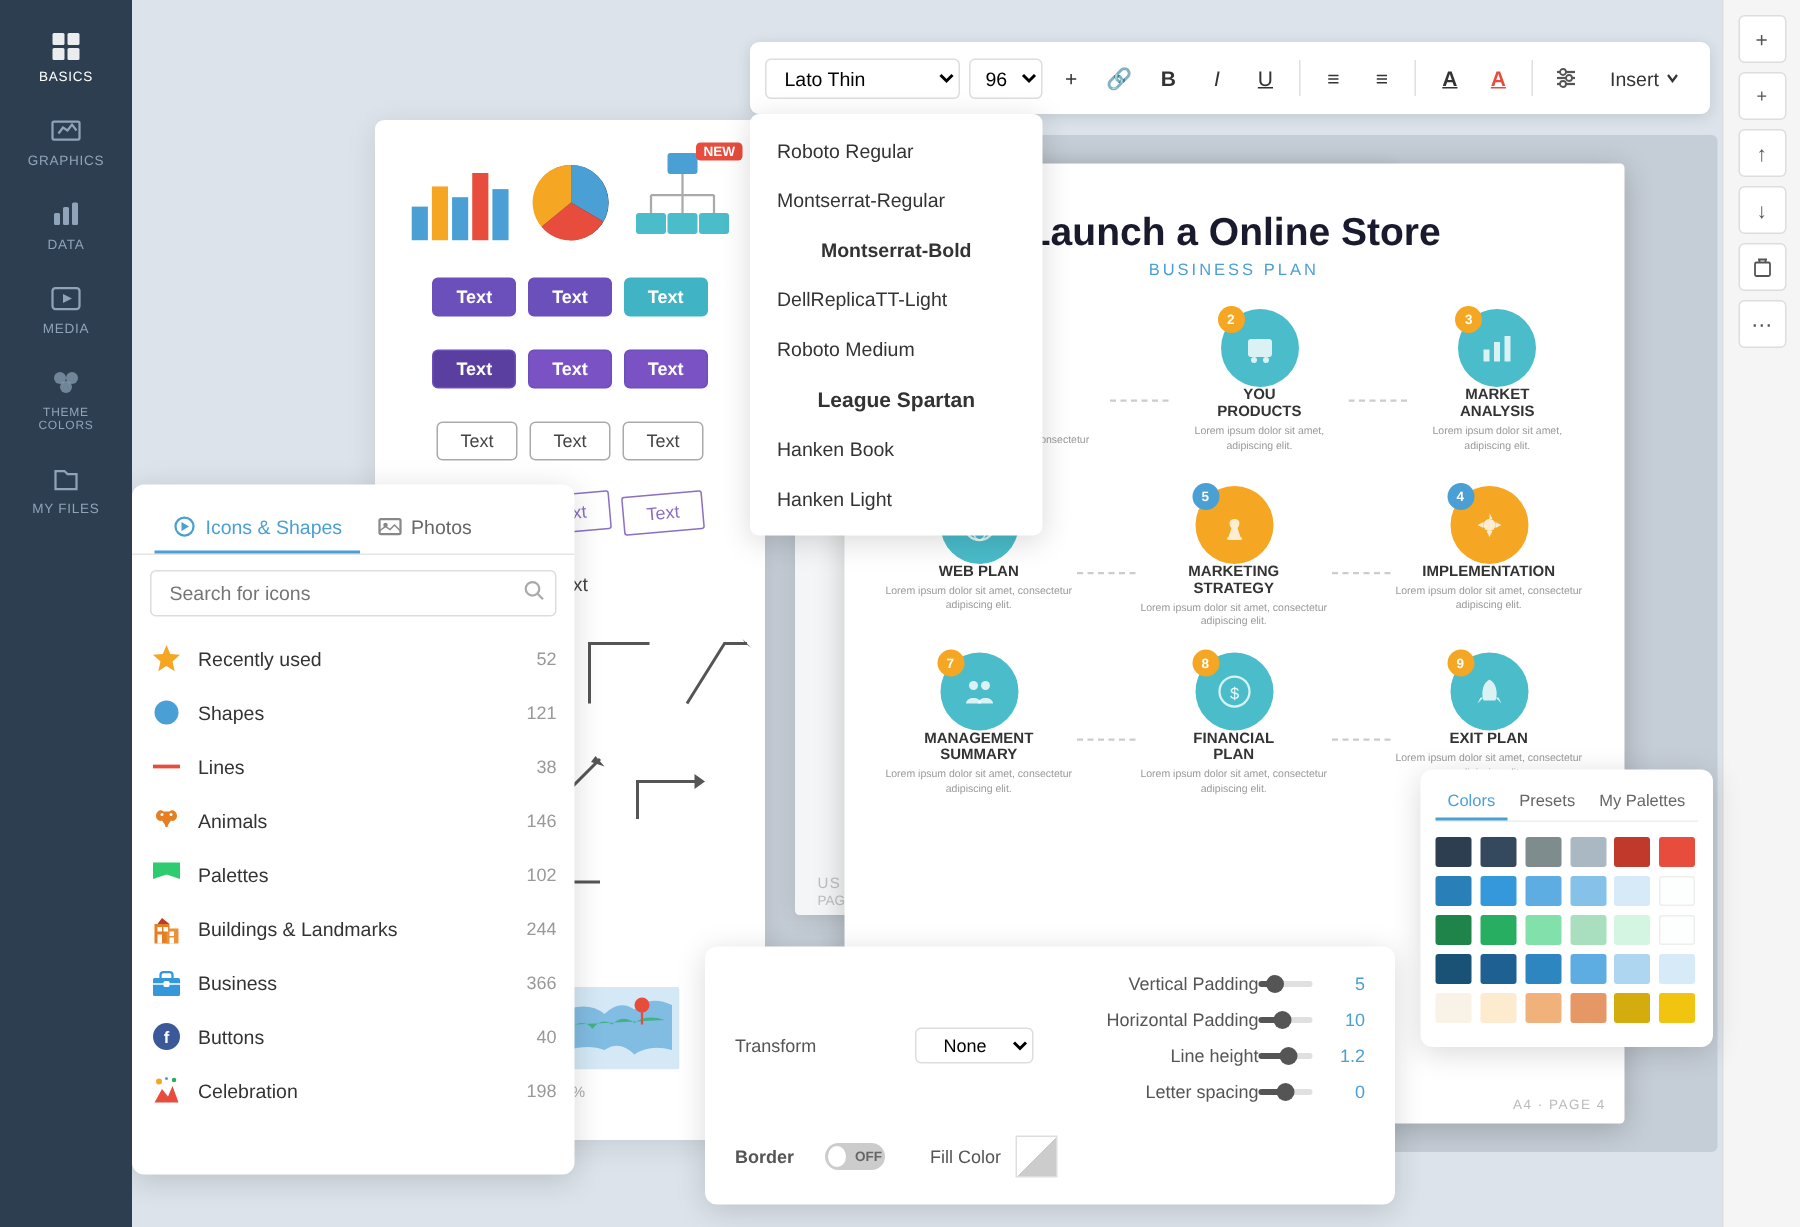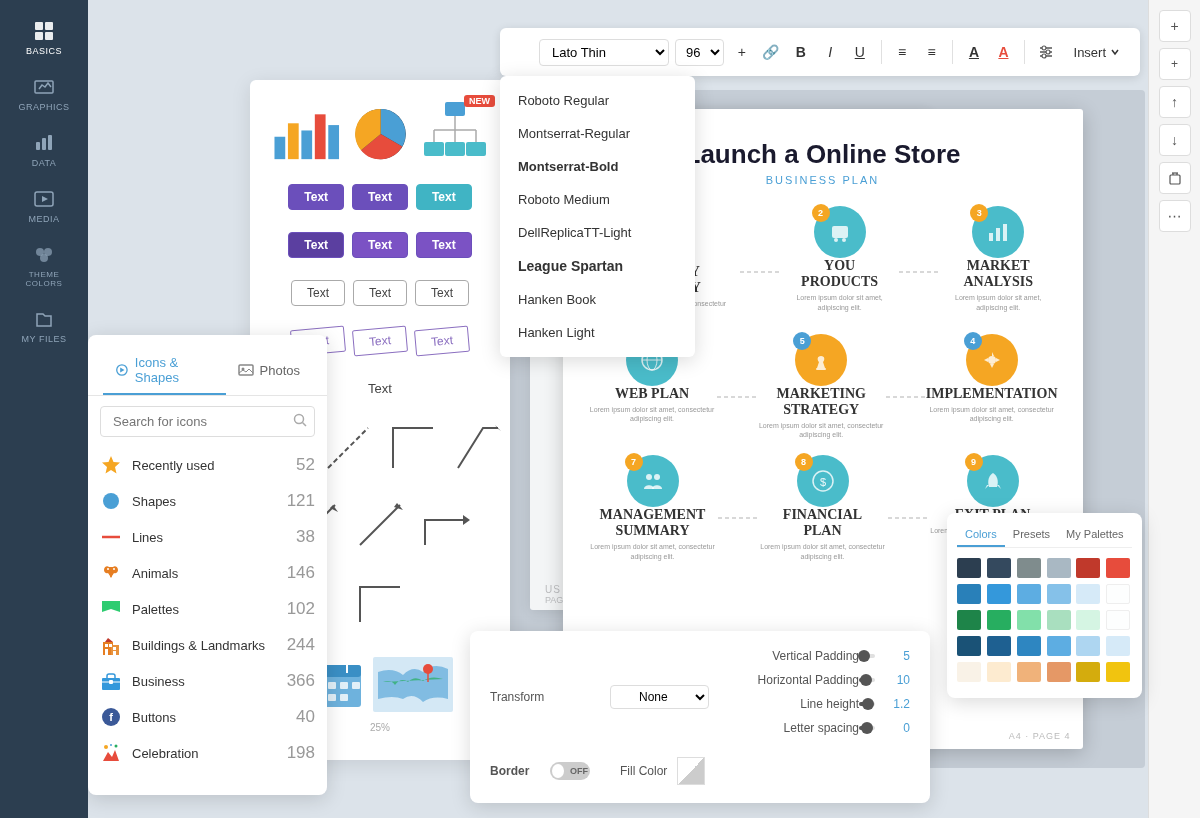--- a/index.html
+++ b/index.html
@@ -55,22 +55,22 @@
     }
 
     .sidebar-item-label {
       font-size: 9px;
       text-align: center;
     }
 
     
     .secondary-panel {
       position: absolute;
-      left: 88px; top: 335px;
-      width: 239px;
+      left: 88px; top: 323px;
+      width: 295px;
       height: 460px;
       background: #ffffff;
       border-radius: 8px;
       box-shadow: 0 4px 20px rgba(0,0,0,0.15);
       z-index: 90;
       overflow: hidden;
     }
 
     .panel-tabs {
       display: flex;
@@ -138,21 +138,21 @@
       flex-shrink: 0;
     }
 
     .category-name {
       font-size: 13px;
       color: #333;
       flex: 1;
     }
 
     .category-count {
-      font-size: 17px;
+      font-size: 12px;
       color: #999;
     }
 
     
     .top-toolbar {
       position: absolute;
       top: 28px;
       left: 500px;
       right: 60px;
       height: 48px;
@@ -167,21 +167,20 @@
     }
 
     .font-select {
       background: #fff;
       border: 1px solid #ddd;
       border-radius: 4px;
       padding: 4px 8px;
       font-size: 13px;
       min-width: 130px;
       cursor: pointer;
-      margin-left: 29px;
     }
 
     .size-select {
       background: #fff;
       border: 1px solid #ddd;
       border-radius: 4px;
       padding: 4px 6px;
       font-size: 13px;
       width: 50px;
       cursor: pointer;
@@ -236,20 +235,21 @@
 
     .font-option {
       padding: 9px 18px;
       cursor: pointer;
       font-size: 13px;
       color: #333;
     }
 
     .font-option.bold-style {
       font-weight: 700;
+      text-align: center;
     }
 
     .font-option.active {
       font-weight: 700;
     }
 
     .font-option.light-style {
       color: #aaa;
     }
 
@@ -324,25 +324,24 @@
       border-radius: 50%;
       font-size: 9px;
       font-weight: 700;
       color: #fff;
       display: flex;
       align-items: center;
       justify-content: center;
     }
 
     .bp-name {
-      font-size: 14px;
+      font-size: 10px;
       font-weight: 700;
       color: #333;
       margin-bottom: 3px;
-      font-family: Liberation Serif, serif;
     }
 
     .bp-text {
       font-size: 7px;
       color: #999;
       line-height: 1.4;
     }
 
     
     .right-sidebar {
@@ -389,21 +388,21 @@
 
     .transform-label {
       font-size: 12px;
       color: #555;
       width: 110px;
     }
 
     .transform-select {
       border: 1px solid #ddd;
       border-radius: 4px;
-      padding: 3px 24px;
+      padding: 3px 14px;
       font-size: 12px;
       background: #fff;
     }
 
     .padding-row {
       display: flex;
       align-items: center;
       margin-bottom: 10px;
     }
 
@@ -972,22 +971,22 @@
     <svg width="10" height="10" viewBox="0 0 10 10">
       <path d="M2 3 L5 7 L8 3" stroke="#333" stroke-width="1.5" fill="none"></path>
     </svg>
   </button>
 </div>
 
 <div class="font-dropdown">
   <div class="font-option">Roboto Regular</div>
   <div class="font-option">Montserrat-Regular</div>
   <div class="font-option bold-style active">Montserrat-Bold</div>
+  <div class="font-option">DellReplicaTT-Light</div>
   <div class="font-option">Roboto Medium</div>
-  <div class="font-option">DellReplicaTT-Light</div>
   <div class="font-option bold-style" style="font-weight:900;font-size:14px;">League Spartan</div>
   <div class="font-option">Hanken Book</div>
   <div class="font-option">Hanken Light</div>
 </div>
 
 <div class="design-canvas">
 
   <div style="position:absolute;top:20px;left:30px;width:400px;height:500px;background:#fff;border-radius:3px;box-shadow:0 3px 15px rgba(0,0,0,0.15);opacity:0.8;z-index:1;">
     <div style="position:absolute;bottom:15px;left:15px;font-size:10px;color:#bbb;letter-spacing:1px;">US Letter</div>
     <div style="position:absolute;bottom:5px;left:15px;font-size:9px;color:#bbb;">PAGE 4</div>

